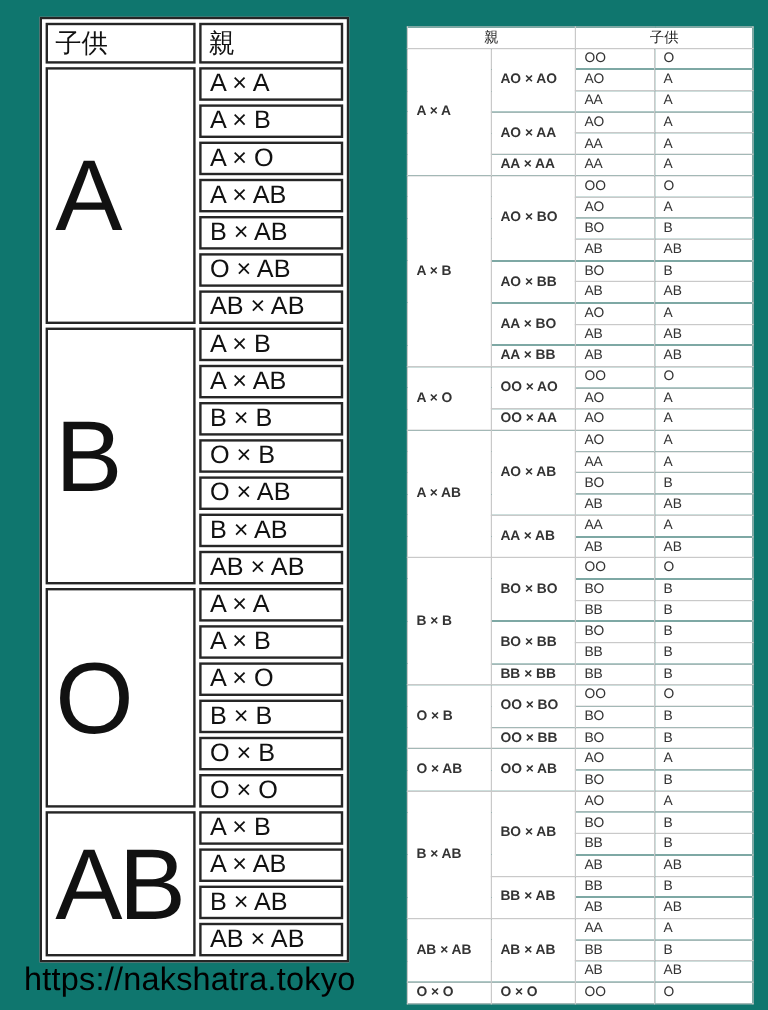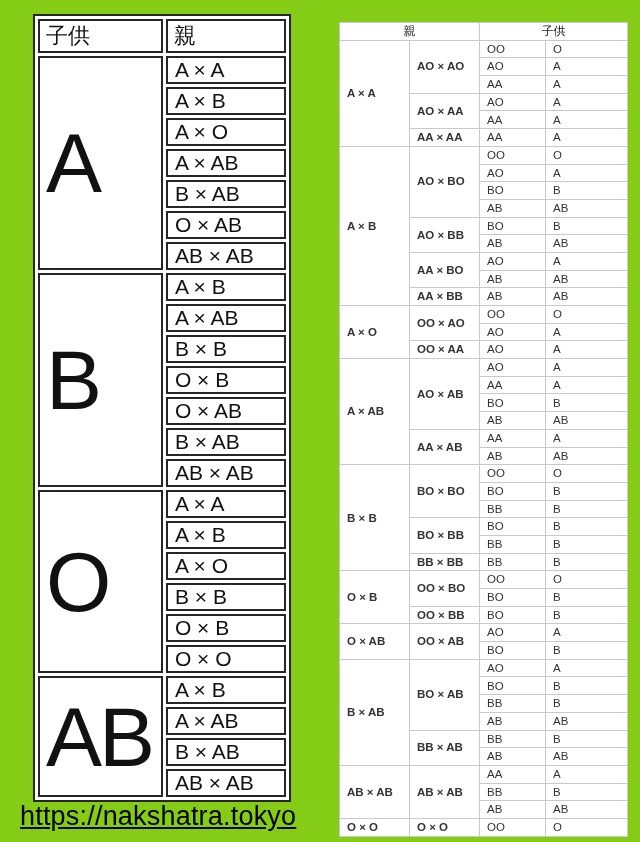--- a/index.html
+++ b/index.html
@@ -5,21 +5,21 @@
   html, body {
     margin: 0;
     padding: 0;
     background: #ffffff;
     font-family: "Liberation Sans", "DejaVu Sans", sans-serif;
   }
   #stage {
     position: relative;
     width: 640px;
     height: 842px;
-    background: #84cc16;
+    background: #0f766e;
     overflow: hidden;
   }
 
   
   .left-wrap {
     position: absolute;
     left: 33px;
     top: 14px;
     width: 258px;
     box-sizing: border-box;
@@ -110,21 +110,20 @@
 
   
   .footer-url {
     position: absolute;
     left: 20px;
     top: 801px;
     font-size: 27px;
     color: #000000;
     letter-spacing: 0.2px;
     white-space: nowrap;
-    text-decoration: underline;
   }
 </style>
 </head>
 <body>
 
 <div id="stage">
 
   <div class="left-wrap">
     <table class="left">
       <colgroup>

